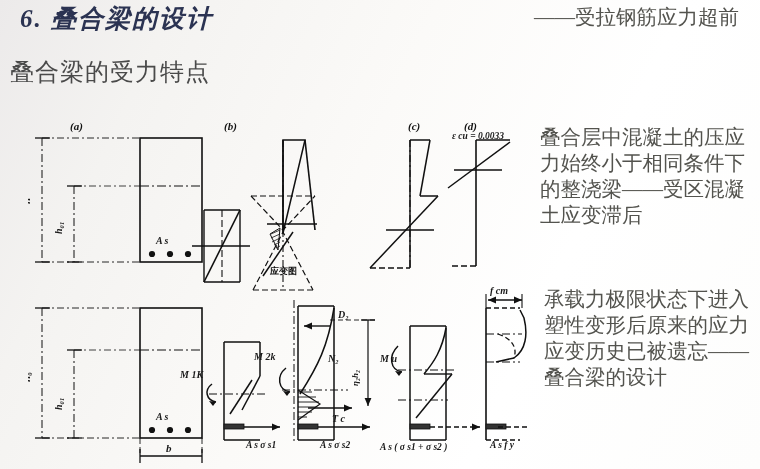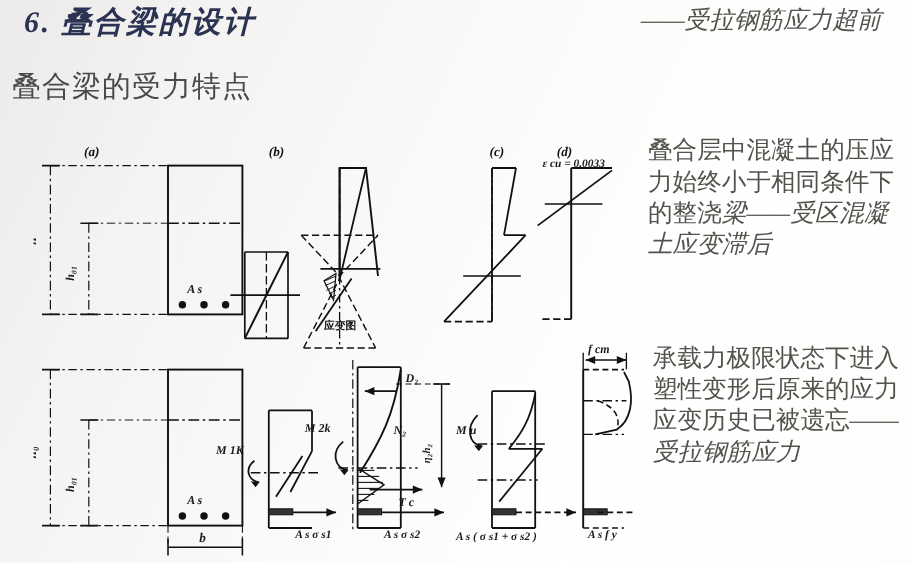--- a/index.html
+++ b/index.html
@@ -27,23 +27,23 @@
 
   
   .rtext{
     position:absolute;
     font-family:"Liberation Serif",serif;
     color:#53534e;
     font-size:20.5px;line-height:26px;
     width:220px;
   }
   #rtext1{left:534px;top:4px;}
-  #rtext2{left:540px;top:113px;}
+  #rtext2{left:540px;top:124px;}
   #rtext3{left:544px;top:286px;}
-  .rtext .em{font-style:italic;}
+  .rtext .em{}
 
   
   #figure{position:absolute;left:28px;top:118px;width:500px;height:345px;}
   #figsvg{display:block;}
   .fl{ font-family:"Liberation Serif",serif; font-style:italic; fill:#1a1a1a;}
   .fl-b{font-weight:bold;}
   .cap{font-family:"Liberation Serif",serif;font-style:italic;font-weight:bold;fill:#111;}
   .cn{font-family:"Liberation Sans",sans-serif;fill:#111;font-weight:bold;}
 </style>
 </head>
@@ -56,21 +56,21 @@
 
   <div class="rtext" id="rtext1">
     <span class="em">——受拉钢筋应力</span><span class="em">超前</span>
   </div>
 
   <div class="rtext" id="rtext2">
     <span>叠合层中混凝土的压应力始终小于相同条件下的整浇</span><span class="em">梁——受区混凝土应变滞后</span>
   </div>
 
   <div class="rtext" id="rtext3">
-    <span>承载力极限状态下进入塑性变形后原来的应力应变历史已被遗忘——</span><span class="em">受拉钢筋应力</span>
+    <span>承载力极限状态下进入塑性变形后原来的应力应变历史已被遗忘——</span><span class="em">叠合梁的设计</span>
   </div>
 
   <div id="figure">
   <svg id="figsvg" width="500" height="345" viewBox="0 0 500 345" xmlns="http://www.w3.org/2000/svg">
     <g stroke="#111" fill="none" stroke-width="1.4">
 
       <g>
         <rect x="112" y="20" width="62" height="124" stroke="#111" stroke-width="1.6"></rect>
 
         <line x1="112" y1="68" x2="174" y2="68" stroke="#111" stroke-width="1.2" stroke-dasharray="9,3,2,3"></line>

